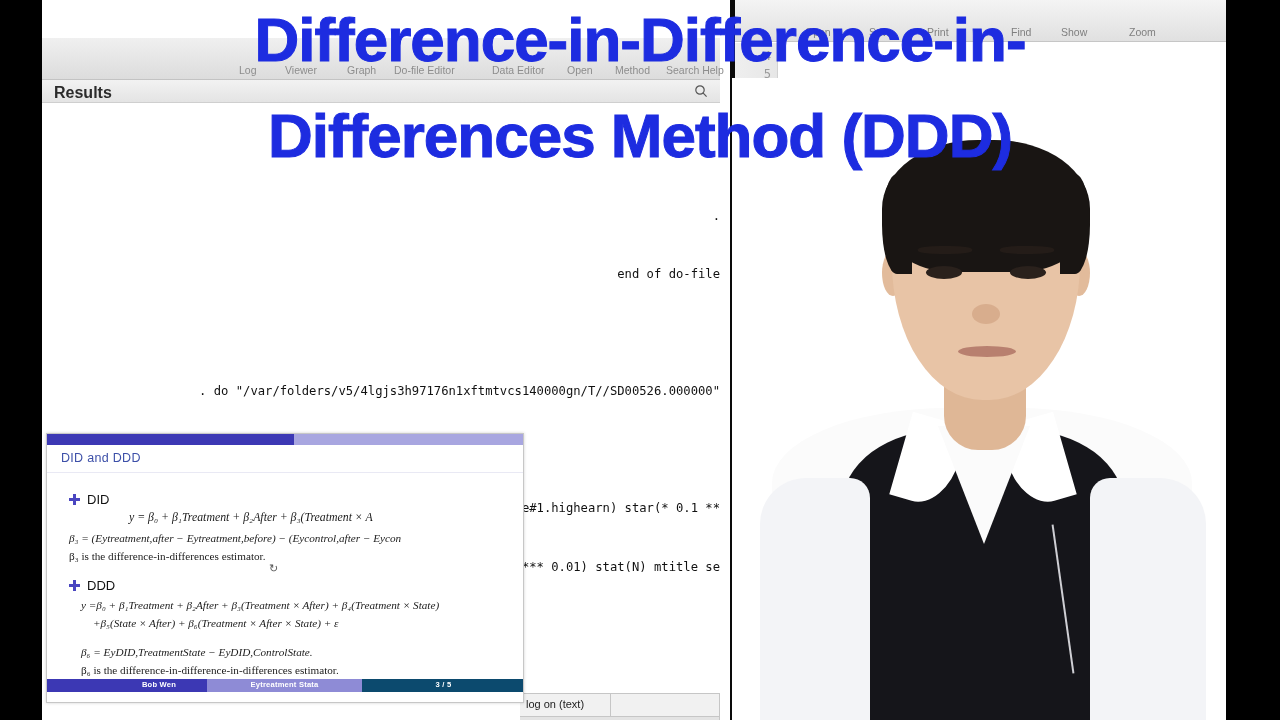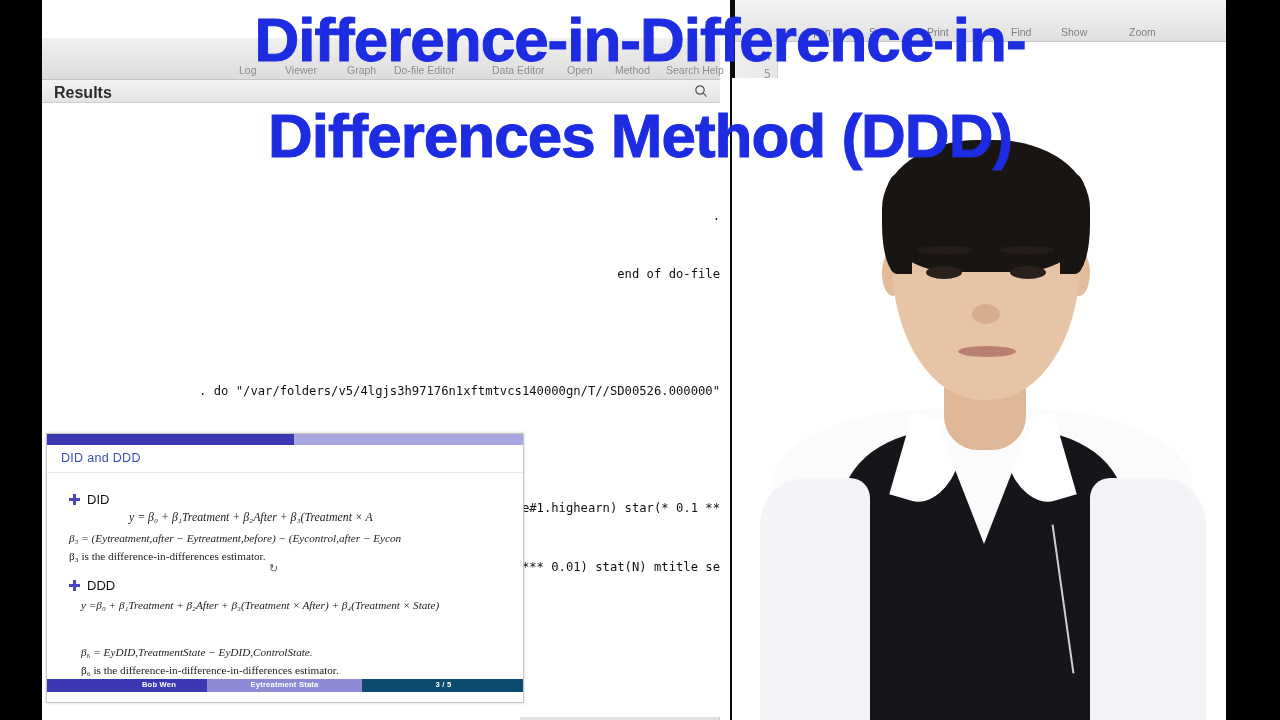--- a/index.html
+++ b/index.html
@@ -266,20 +266,24 @@
 
         
         
 
         
         
 
         
       </div>
 
+      <div id="status-strip">
+        <span id="status-cell">log on (text)</span>
+        <span id="status-cell-div"></span>
+      </div>
       <div id="status-strip2"></div>
     </div>
 
     <div id="dofile-window">
 
       <div id="dofile-toolbar">
         <span class="dtb-item" style="left:70px">Open</span>
         <span class="dtb-item" style="left:134px">Save</span>
         <span class="dtb-item" style="left:192px">Print</span>
         <span class="dtb-item" style="left:276px">Find</span>
@@ -412,20 +416,21 @@
       <div class="eq eq-lg" style="position:absolute;left:82px; top:76px; white-space:nowrap;">y = β₀ + β₁Treatment + β₂After + β₃(Treatment × A</div>
       <div class="eq eq-md" style="position:absolute;left:22px; top:98px; white-space:nowrap;">β₃ = (Eytreatment,after − Eytreatment,before) − (Eycontrol,after − Eycon</div>
       <div class="eq eq-md upn" style="position:absolute;left:22px; top:116px; white-space:nowrap;font-style:normal;">β₃ is the difference-in-differences estimator.</div>
 
       <div id="slide-cursor">↻</div>
 
       <div class="bullet-row" style="left:22px; top:142px;">
         <span class="bullet-mark"></span><span class="bullet-label">DDD</span>
       </div>
       <div class="eq eq-md" style="position:absolute;left:34px; top:165px; white-space:nowrap;">y =β₀ + β₁Treatment + β₂After + β₃(Treatment × After) + β₄(Treatment × State)</div>
+      <div class="eq eq-md" style="position:absolute;left:46px; top:183px; white-space:nowrap;">+β₅(State × After) + β₆(Treatment × After × State) + ε</div>
       <div class="eq eq-md" style="position:absolute;left:34px; top:212px; white-space:nowrap;">β₆ = EyDID,TreatmentState − EyDID,ControlState.</div>
       <div class="eq eq-md upn" style="position:absolute;left:34px; top:230px; white-space:nowrap;font-style:normal;">β₆ is the difference-in-difference-in-differences estimator.</div>
 
       <div id="slide-footer">
         <div class="f1">
             <span class="ft">Bob Wen</span>
           </div>
         <div class="f2">
             <span class="ft">Eytreatment Stata</span>
           </div>

